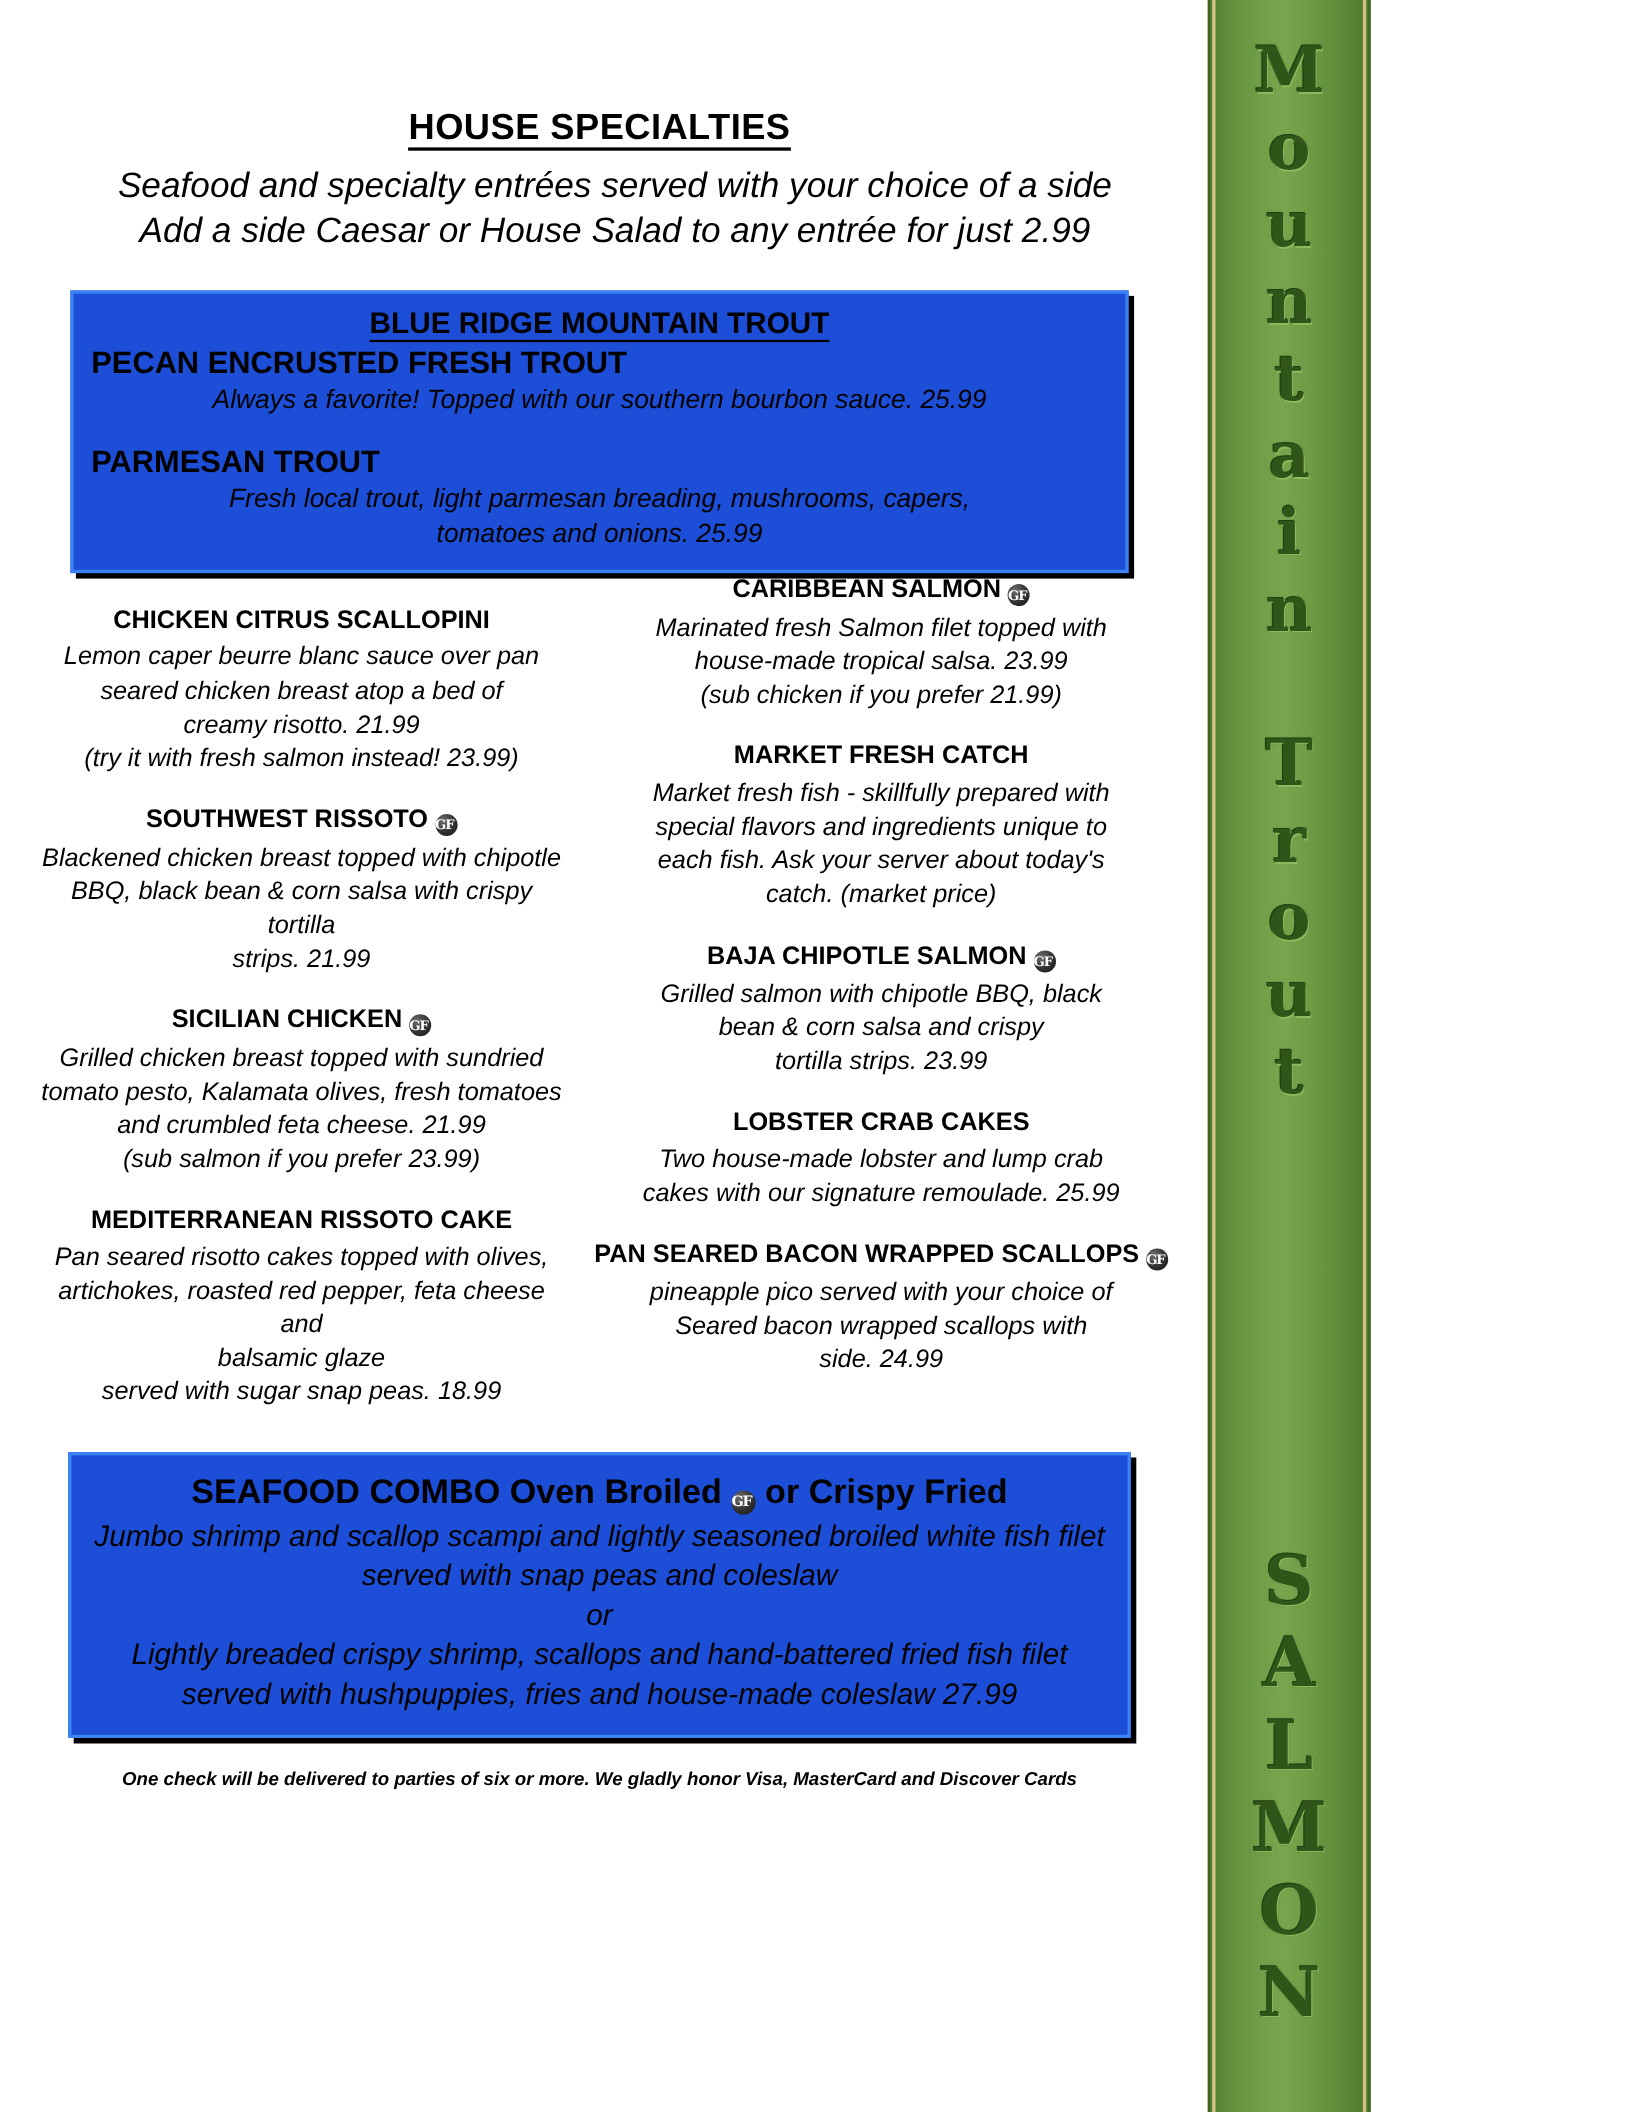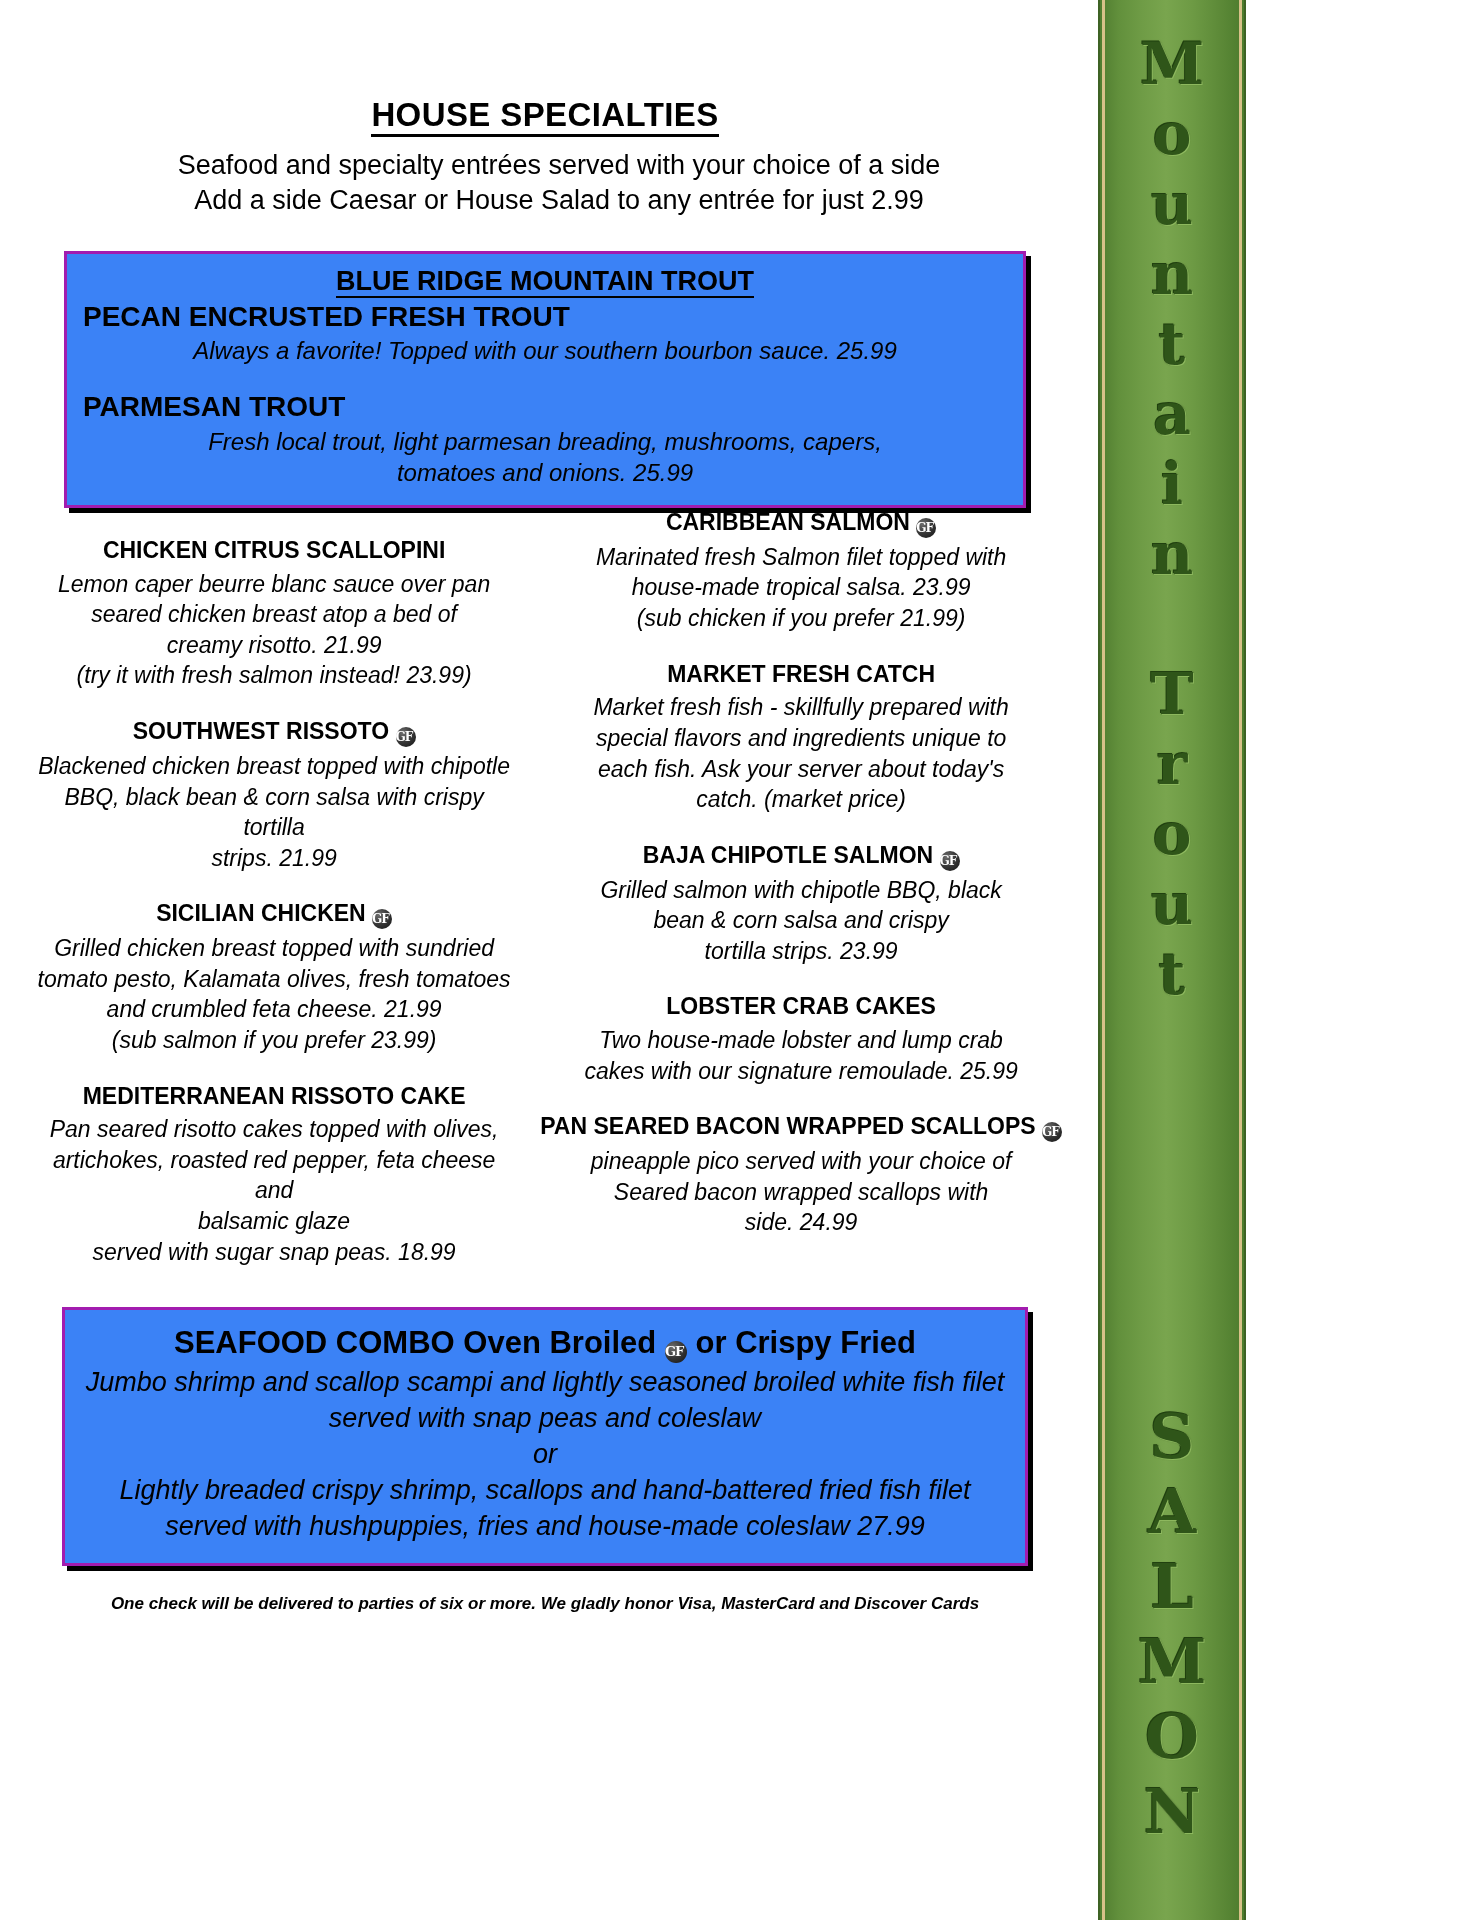--- a/index.html
+++ b/index.html
@@ -93,33 +93,34 @@
     letter-spacing:.4px;
     margin:0;
     padding-top:96px;
   }
   .section-title span{
     border-bottom:3px solid #000;
     padding-bottom:1px;
   }
   .sub-line{
     text-align:center;
-    font-size:27px;
+    font-style:italic;
+    font-size:32px;
     line-height:1.28;
     margin:0;
     padding-left:28px;
   }
   #subtitle-1{margin-top:14px;}
 
   
   .boxed{
-    border:3px solid #a21caf;
+    border:3px solid #3b82f6;
     box-shadow:5px 5px 0 0 #000;
     margin:0 auto;
-    background:#3b82f6;
+    background:#1d4ed8;
   }
   #trout-box{
     width:924px;
     margin-top:34px;
     padding:12px 16px 16px 16px;
   }
   .box-title{
     text-align:center;
     font-weight:bold;
     font-size:27px;

